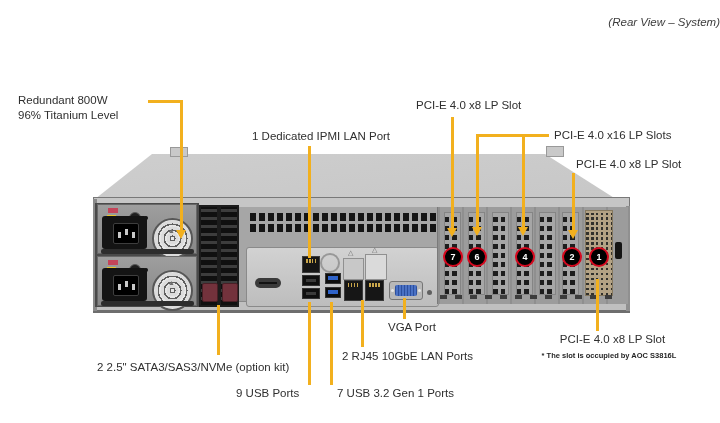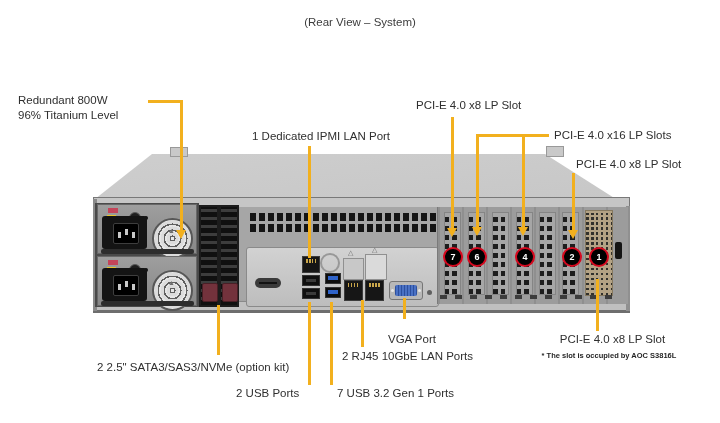--- a/index.html
+++ b/index.html
@@ -22,21 +22,21 @@
   .rj45{position:absolute;background:#161616;border:1px solid #3c3c3c;box-sizing:border-box;}
   .rj45 .pins{position:absolute;left:3px;top:2px;right:3px;height:4px;
        background:repeating-linear-gradient(90deg,#caa64a 0 1.5px,#161616 1.5px 3px);}
   .tri{position:absolute;font-size:7px;color:#6e6e6e;line-height:7px;}
 </style>
 </head>
 <body>
 
 <div id="stage">
 
-  <div class="lbl" style="left:0;top:16px;width:720px;text-align:center;color:#3c3c3c;">(Rear View – System)</div>
+  <div class="lbl" style="left:0;top:16px;width:720px;text-align:right;font-style:italic;color:#3c3c3c;">(Rear View – System)</div>
 
   <div class="abs" style="left:0;top:0;width:720px;height:423px;
               clip-path:polygon(95px 199px,152px 154px,545px 154px,630px 208px,630px 212px,95px 212px);
               background:linear-gradient(175deg,#dadada 0%,#c6c6c6 55%,#b4b4b4 100%);"></div>
   <div class="abs" style="left:170px;top:147px;width:16px;height:8px;background:#c9c9c9;border:1px solid #999;"></div>
   <div class="abs" style="left:546px;top:146px;width:16px;height:9px;background:#c9c9c9;border:1px solid #999;"></div>
 
   <div class="abs" style="left:93px;top:197px;width:537px;height:116px;
               background:linear-gradient(#c6c6c6 0 9px,#a6a6a6 9px 88%,#9d9d9d);
               border:1px solid #787878;box-sizing:border-box;"></div>
@@ -198,21 +198,21 @@
 
   <div class="lbl" style="left:18px;top:93px;width:130px;line-height:15px;">
     <div>Redundant 800W</div>
     <div>96% Titanium Level</div>
   </div>
 
   <div class="lbl" style="left:252px;top:130px;">1 Dedicated IPMI LAN Port</div>
   <div class="lbl" style="left:416px;top:99px;">PCI-E 4.0 x8 LP Slot</div>
   <div class="lbl" style="left:554px;top:129px;">PCI-E 4.0 x16 LP Slots</div>
   <div class="lbl" style="left:576px;top:158px;">PCI-E 4.0 x8 LP Slot</div>
-  <div class="lbl" style="left:388px;top:321px;margin-top:12px;">VGA Port</div>
+  <div class="lbl" style="left:388px;top:321px;">VGA Port</div>
   <div class="lbl" style="left:342px;top:350px;">2 RJ45 10GbE LAN Ports</div>
   <div class="lbl" style="left:97px;top:361px;">2 2.5" SATA3/SAS3/NVMe (option kit)</div>
-  <div class="lbl" style="left:236px;top:387px;">2 USB Ports</div>
+  <div class="lbl" style="left:236px;top:387px;">9 USB Ports</div>
   <div class="lbl" style="left:337px;top:387px;">7 USB 3.2 Gen 1 Ports</div>
   <div class="lbl" style="left:540px;top:333px;width:145px;text-align:center;">PCI-E 4.0 x8 LP Slot</div>
   <div class="lbl" style="left:523px;top:349px;width:172px;text-align:center;font-size:7.5px;font-weight:600;color:#1f1f1f;">* The slot is occupied by AOC S3816L</div>
 
 </div>
 
 </body></html>

